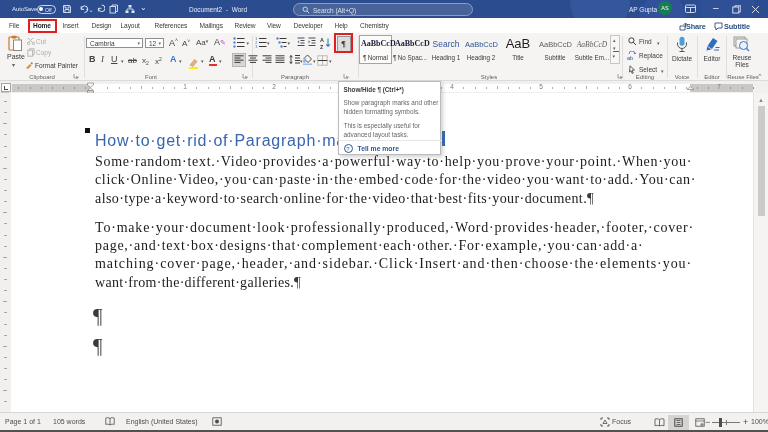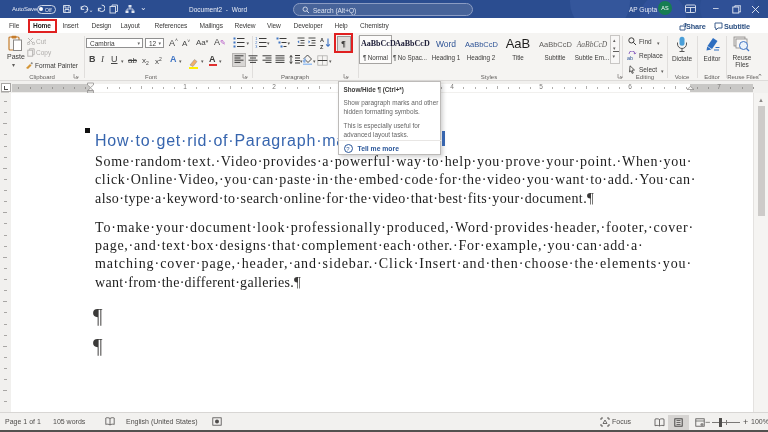--- a/index.html
+++ b/index.html
@@ -287,21 +287,21 @@
     <div class="glabel" style="left:268px; width:54px;">Paragraph</div>
     <svg class="ab" style="left:343px; top:40px;" width="6" height="6" viewBox="0 0 6 6">
         <path d="M1 1 v4 h4 M3 3 l2 2 M5 3.2 V5 h-1.8" fill="none" stroke="#8a8886" stroke-width="0.8"></path>
       </svg>
 
     <div class="ab" style="left:359px; top:2px; width:32.5px; height:29px; background:#fcfbfa; border:1px solid #a6a4a2;"></div>
     <div class="ab" style="left:361px; top:6px; width:29px; font-family:'Liberation Serif',serif; font-size:8px; font-weight:bold; color:#20203a; text-align:center;">AaBbCcD</div>
     <div class="ab" style="left:361px; top:20.5px; width:29px; font-size:6.3px; color:#3b3a39; text-align:center;">¶ Normal</div>
     <div class="ab" style="left:395px; top:6px; width:30px; font-family:'Liberation Serif',serif; font-size:8px; font-weight:bold; color:#20203a; text-align:center;">AaBbCcD</div>
     <div class="ab" style="left:393px; top:20.5px; width:34px; font-size:6.3px; color:#3b3a39; text-align:center; white-space:nowrap;">¶ No Spac...</div>
-    <div class="ab" style="left:430px; top:6px; width:32px; font-size:8.5px; color:#2f5496; text-align:center;">Word‌</div>
+    <div class="ab" style="left:430px; top:6px; width:32px; font-size:8.5px; color:#2f5496; text-align:center;">Search‌</div>
     <div class="ab" style="left:430px; top:20.5px; width:32px; font-size:6.3px; color:#3b3a39; text-align:center;">Heading 1</div>
     <div class="ab" style="left:465px; top:6.5px; width:32px; font-size:7.5px; color:#2f5496; text-align:center;">AaBbCcD</div>
     <div class="ab" style="left:465px; top:20.5px; width:32px; font-size:6.3px; color:#3b3a39; text-align:center;">Heading 2</div>
     <div class="ab" style="left:502px; top:3px; width:32px; font-size:13px; color:#1f1e1d; text-align:center;">AaB</div>
     <div class="ab" style="left:502px; top:20.5px; width:32px; font-size:6.3px; color:#3b3a39; text-align:center;">Title</div>
     <div class="ab" style="left:539px; top:6.5px; width:32px; font-size:7.5px; color:#605e5c; text-align:center;">AaBbCcD</div>
     <div class="ab" style="left:539px; top:20.5px; width:32px; font-size:6.3px; color:#3b3a39; text-align:center;">Subtitle</div>
     <div class="ab" style="left:574px; top:6.5px; width:36px; font-style:italic; font-family:'Liberation Serif',serif; font-size:7.5px; color:#605e5c; text-align:center;">AaBbCcD</div>
     <div class="ab" style="left:574px; top:20.5px; width:36px; font-size:6.3px; color:#3b3a39; text-align:center; white-space:nowrap;">Subtle Em...</div>
     <div class="ab" style="left:610px; top:2px; width:10px; height:29px; border:1px solid #c8c6c4; background:#f8f7f6;">

